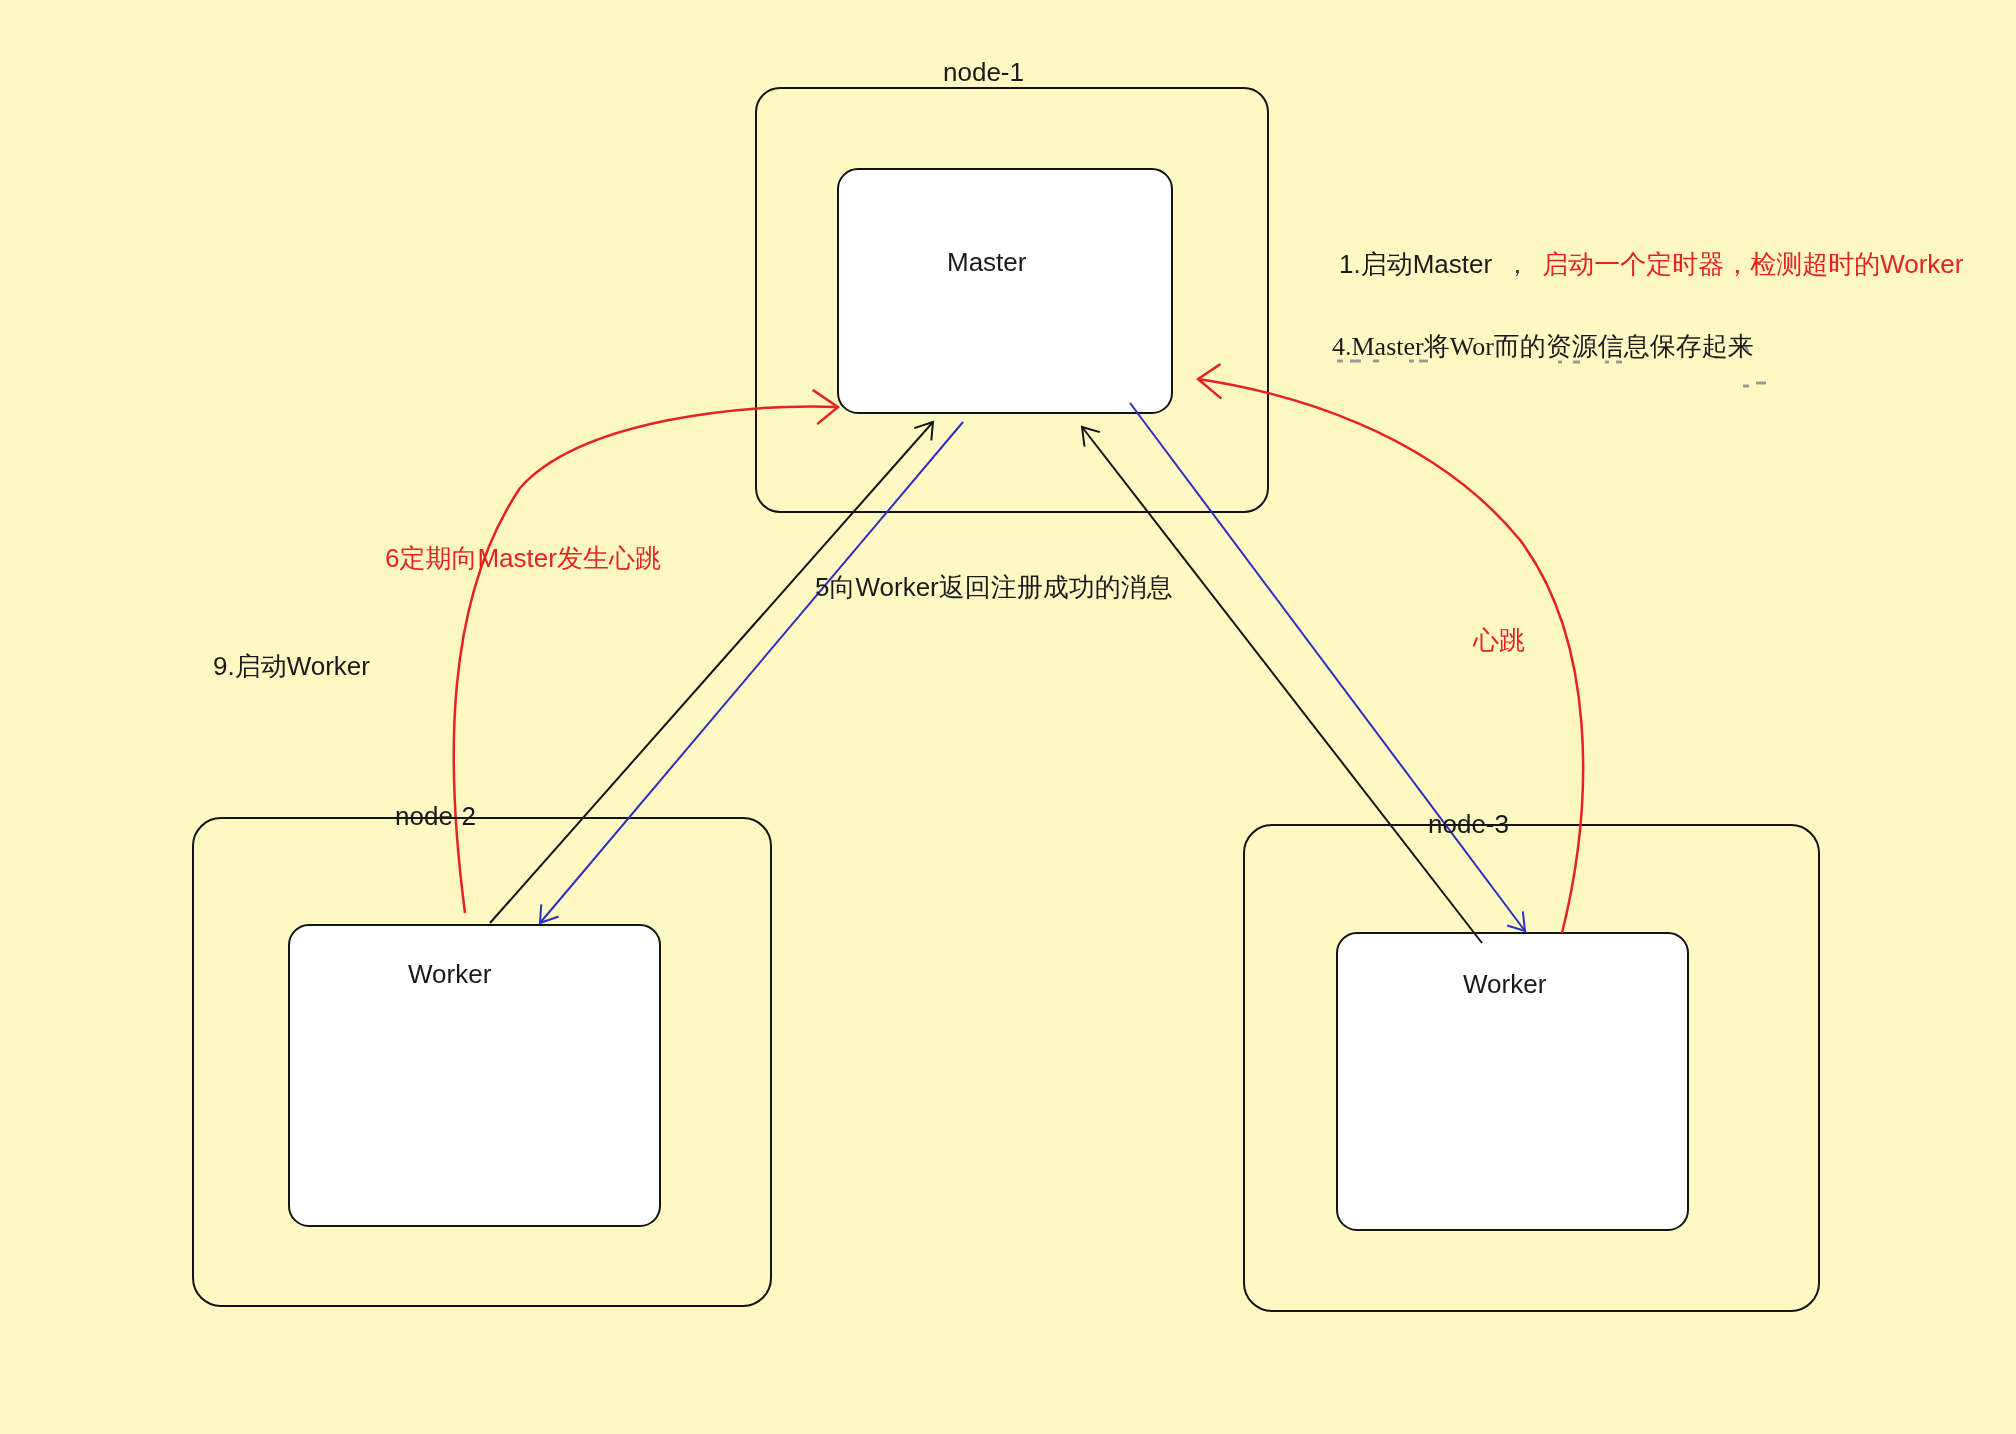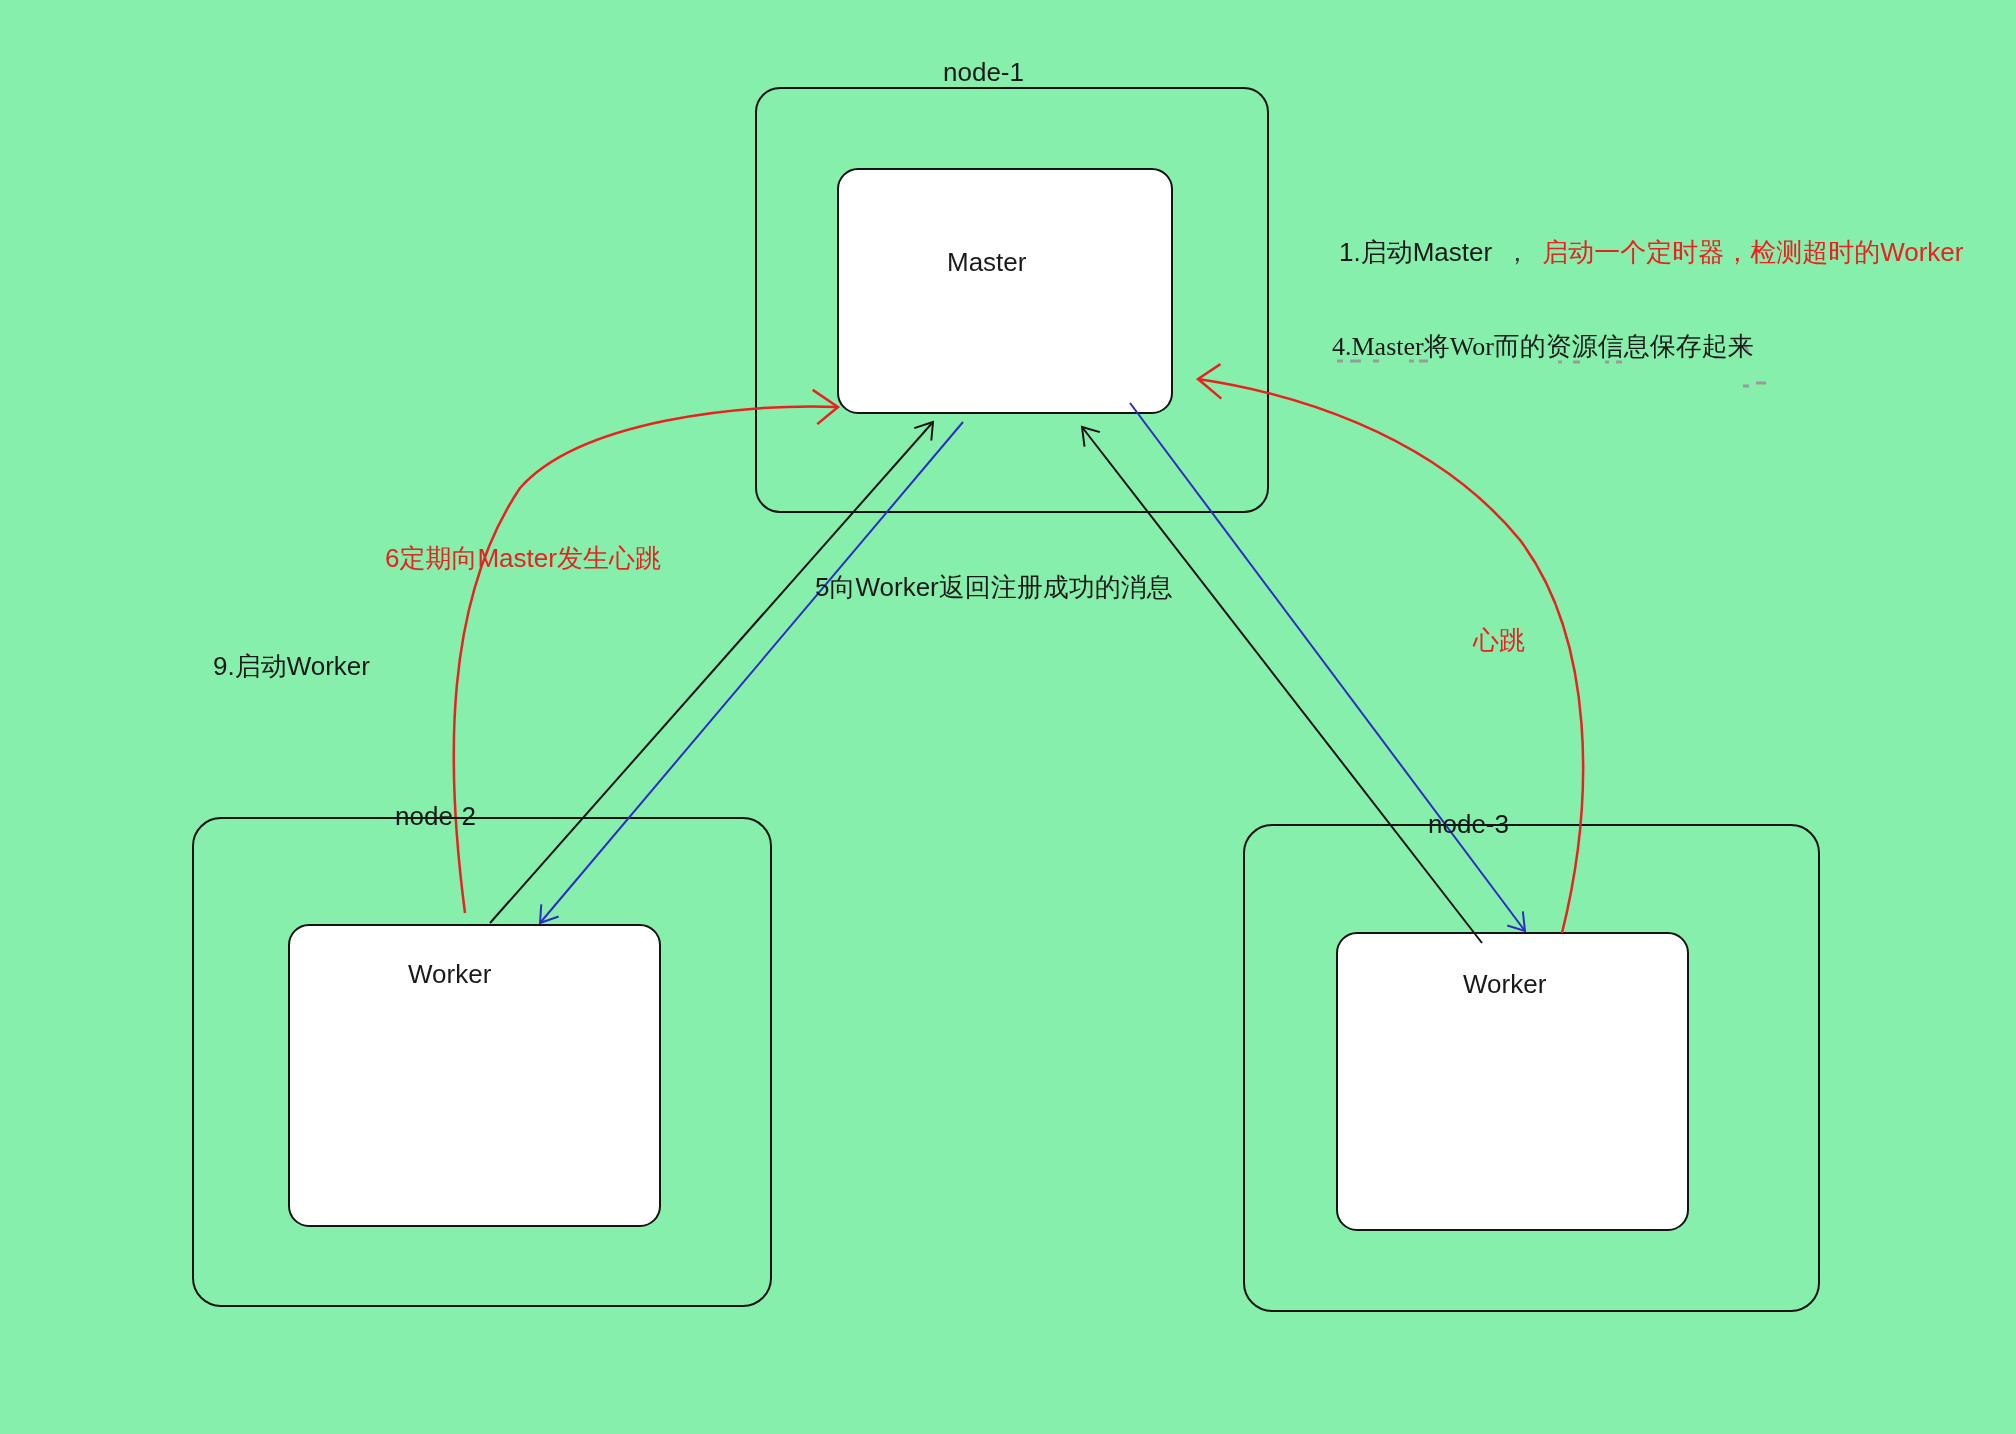--- a/index.html
+++ b/index.html
@@ -1,34 +1,34 @@
 <!DOCTYPE html>
 <html><head>
 <meta charset="utf-8">
 <style>
   html,body{margin:0;padding:0;background:#ffffff;}
   #canvas{
     position:relative;
     width:2016px;height:1434px;
-    background:#86efac;
+    background:#fef9c3;
     font-family:"Liberation Sans","DejaVu Sans",sans-serif;
     overflow:hidden;
   }
   #diagram-svg{position:absolute;left:0;top:0;}
   .lbl{
     position:absolute;
     font-size:26px;
     color:#1a1a1a;
     white-space:nowrap;
     line-height:32px;
   }
   .lbl.red{color:#e82121;}
   .multiline{white-space:normal;width:260px;}
   .multiline div{line-height:33px;}
-  .step1-row{display:flex;align-items:flex-start;}
+  .step1-row{display:flex;align-items:flex-start;margin-top:12px;}
   .step1-row .sep{margin:0 12px;color:#3a3a3a;}
 </style>
 </head>
 <body>
 
 <div id="canvas">
 
   <svg id="diagram-svg" width="2016" height="1434" viewBox="0 0 2016 1434">
     <defs>
       <marker id="ah-black" markerUnits="userSpaceOnUse" markerWidth="44" markerHeight="32" refX="0" refY="0" viewBox="-22 -16 44 32" orient="auto">

